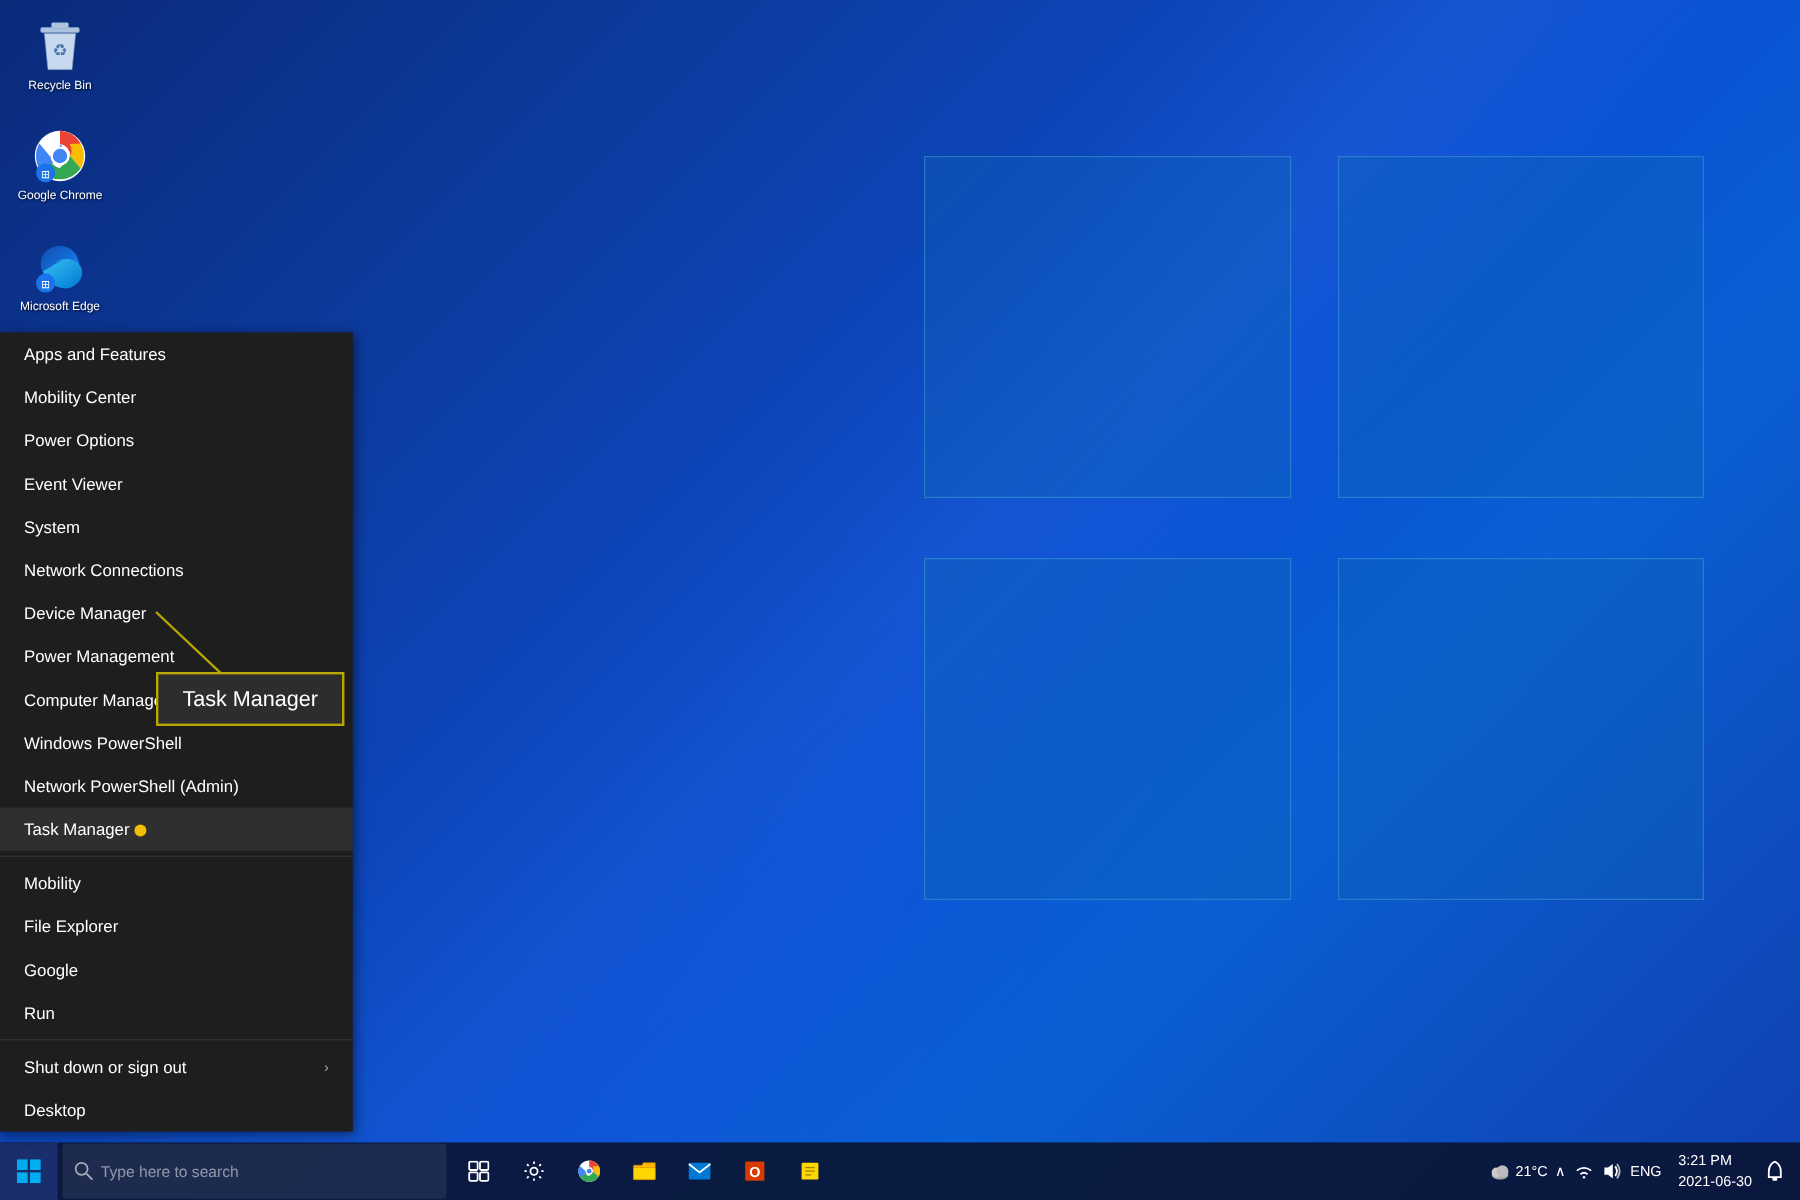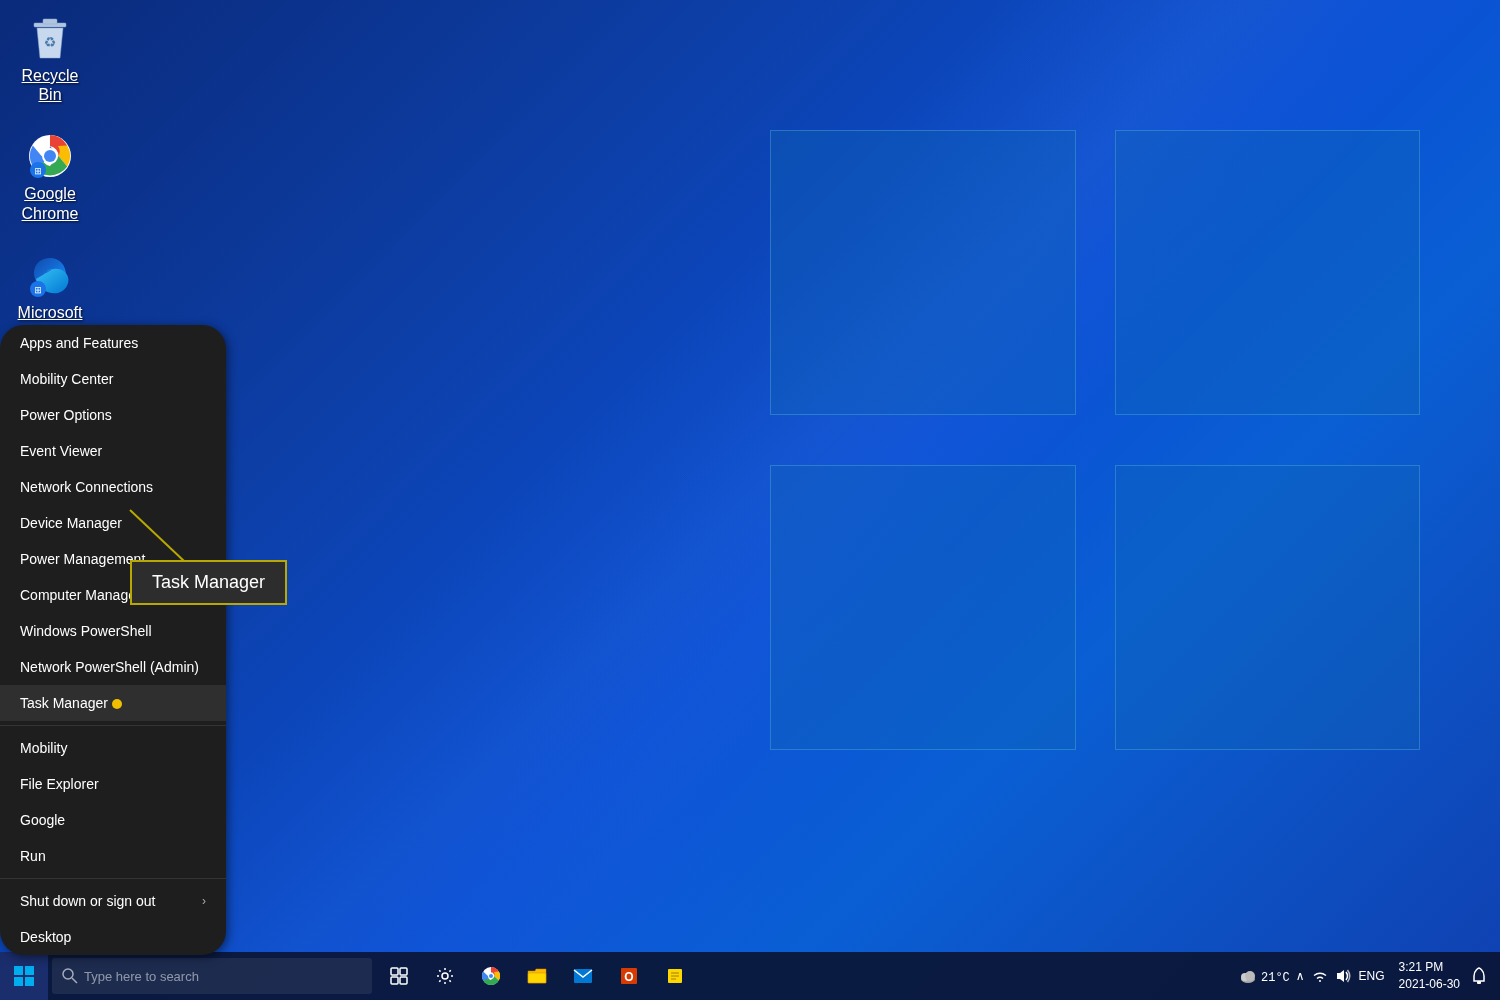--- a/index.html
+++ b/index.html
@@ -55,38 +55,36 @@
       width: 48px;
       height: 48px;
       margin-bottom: 4px;
       display: flex;
       align-items: center;
       justify-content: center;
     }
 
     .icon-label {
       color: white;
-      font-size: 16px;
+      font-size: 10px;
       text-align: center;
       text-shadow: 1px 1px 2px rgba(0,0,0,0.8);
       line-height: 1.2;
-      text-decoration: underline;
     }
 
     
     .context-menu {
       position: absolute;
       left: 0;
-      bottom: 45px;
-      width: 226px;
+      bottom: 57px;
+      width: 294px;
       background: #1e1e1e;
       color: #ffffff;
       z-index: 100;
       box-shadow: 2px 2px 10px rgba(0,0,0,0.5);
-      border-radius: 24px;
     }
 
     .menu-item {
       padding: 10px 20px;
       font-size: 14px;
       cursor: pointer;
       display: flex;
       align-items: center;
       justify-content: space-between;
       white-space: nowrap;
@@ -151,21 +149,21 @@
       height: 48px;
       display: flex;
       align-items: center;
       justify-content: center;
       cursor: pointer;
       background: rgba(30,50,120,0.8);
     }
 
     .taskbar-search {
       width: 320px;
-      height: 36px;
+      height: 46px;
       background: rgba(255,255,255,0.08);
       border-radius: 3px;
       margin-left: 4px;
       display: flex;
       align-items: center;
       padding: 0 10px;
       cursor: text;
     }
 
     .taskbar-icons {
@@ -313,20 +311,23 @@
     <div class="menu-item">
       <span>Mobility Center</span>
     </div>
     <div class="menu-item">
       <span>Power Options</span>
     </div>
     <div class="menu-item">
       <span>Event Viewer</span>
     </div>
     <div class="menu-item">
+      <span>System</span>
+    </div>
+    <div class="menu-item">
       <span>Network Connections</span>
     </div>
     <div class="menu-item">
       <span>Device Manager</span>
     </div>
     <div class="menu-item">
       <span>Power Management</span>
     </div>
     <div class="menu-item">
       <span>Computer Management</span>
@@ -446,21 +447,21 @@
           <rect x="2" y="2" width="14" height="14" rx="1" fill="#ffd700"></rect>
           <line x1="5" y1="6" x2="13" y2="6" stroke="#a08000" stroke-width="1"></line>
           <line x1="5" y1="9" x2="13" y2="9" stroke="#a08000" stroke-width="1"></line>
           <line x1="5" y1="12" x2="10" y2="12" stroke="#a08000" stroke-width="1"></line>
         </svg>
       </div>
     </div>
 
     <div class="taskbar-right">
 
-      <div style="display:flex; align-items:flex-end; gap:4px; cursor:pointer;font-family:Liberation Mono, monospace;">
+      <div style="display:flex; align-items:center; gap:4px; cursor:pointer;">
         <svg width="18" height="18" viewBox="0 0 18 18">
           <ellipse cx="9" cy="12" rx="7" ry="4" fill="#aaa"></ellipse>
           <circle cx="6" cy="10" r="4" fill="#ccc"></circle>
           <circle cx="11" cy="9" r="5" fill="#bbb"></circle>
         </svg>
         <span>21°C</span>
       </div>
 
       <div style="cursor:pointer; font-size:12px;">
         <span>∧</span>

